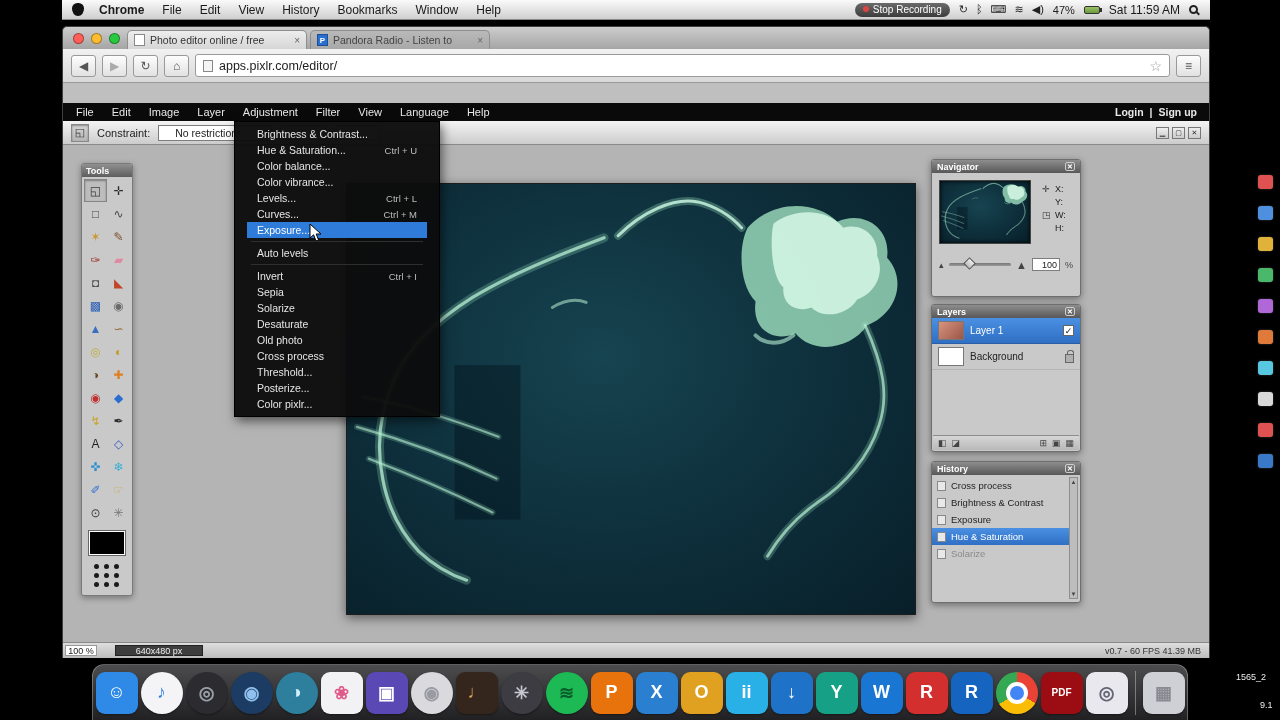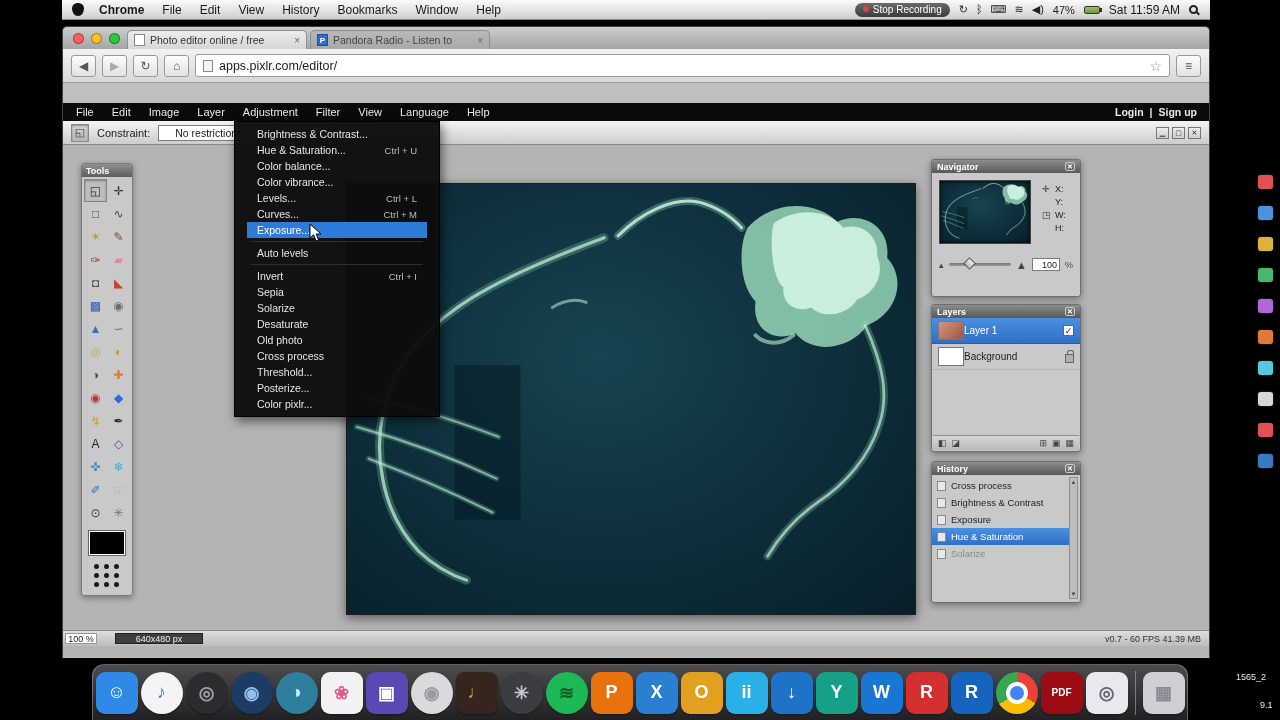--- a/index.html
+++ b/index.html
@@ -80,21 +80,21 @@
   .p-close{margin-left:auto;width:10px;height:9px;border:1px solid #ccc;color:#fff;font-size:7px;line-height:7px;text-align:center;border-radius:2px}
   .nav-thumb{position:absolute;left:7px;top:20px;width:92px;height:64px;border:1px solid #444;box-shadow:inset 0 0 4px #000}
   .nav-thumb svg{width:100%;height:100%;display:block}
   .nav-fields{position:absolute;left:110px;top:22px;font-size:9px;color:#222}
   .nfrow{display:flex;align-items:center;gap:3px;height:13px}
   .nficon{width:10px;color:#333;font-size:9px}
   .nav-zoomrow{position:absolute;left:7px;top:98px;right:7px;display:flex;align-items:center;gap:5px;font-size:9px;color:#444}
   .zoom-track{flex:1;height:3px;background:linear-gradient(#777,#9a9a9a);border-radius:2px;position:relative}
   .zoom-thumb{position:absolute;left:26%;top:-4px;width:9px;height:9px;background:linear-gradient(#eee,#bbb);border:1px solid #555;transform:rotate(45deg)}
   .zoom-box{width:28px;height:13px;background:#fff;border:1px solid #7d7d7d;font-size:9px;text-align:right;padding:0 2px;line-height:12px;color:#222}
-  .layer-row{height:26px;display:flex;align-items:center;padding:0 6px;gap:0;font-size:10px;color:#222;border-bottom:1px solid #b5b5b5}
+  .layer-row{height:26px;display:flex;align-items:center;padding:0 6px;gap:6px;font-size:10px;color:#222;border-bottom:1px solid #b5b5b5}
   .layer-row.sel{background:linear-gradient(#4a90e2,#2f6fc4);color:#fff;border-bottom-color:#2a5fa8}
   .lthumb{width:26px;height:19px;border:1px solid #777;background:#fff;flex:none}
   .lthumb.art{background:linear-gradient(135deg,#d9937d,#9a5648)}
   .lcheck{margin-left:auto;width:11px;height:11px;background:#fff;border:1px solid #666;font-size:9px;line-height:10px;text-align:center;color:#222}
   .llock{margin-left:auto;width:9px;height:9px;background:#b0b0b0;border:1px solid #666;position:relative;margin-top:3px}
   .llock::before{content:"";position:absolute;left:1px;top:-5px;width:5px;height:4px;border:1px solid #666;border-bottom:none;border-radius:3px 3px 0 0}
   .layers-foot{position:absolute;left:1px;right:1px;bottom:1px;height:15px;background:linear-gradient(#d6d6d6,#b9b9b9);border-top:1px solid #8e8e8e;display:flex;align-items:center;gap:5px;padding:0 5px;font-size:9px;color:#444}
   .lf-right{margin-left:auto;display:flex;gap:5px}
   .hist-row{height:17px;display:flex;align-items:center;gap:5px;padding:0 5px;font-size:9.5px;color:#222;margin-right:11px}
   .hist-row.sel{background:linear-gradient(#4a90e2,#2f6fc4);color:#fff}
@@ -106,21 +106,21 @@
   .dropdown{position:absolute;left:171px;top:18px;width:206px;background:rgba(12,12,12,.97);border:1px solid #000;box-shadow:2px 4px 10px rgba(0,0,0,.55);padding:4px 12px;z-index:50}
   .drow{height:16px;display:flex;align-items:center;padding:0 10px;font-size:10.5px;color:#e6e6e6}
   .drow .lbl{flex:1;white-space:nowrap}
   .drow .sc{color:#bdbdbd;font-size:9.5px}
   .drow.sel{background:#2e7bd9;color:#fff}
   .mdiv{height:7px;display:flex;align-items:center;padding:0 4px}
   .mdiv::after{content:"";flex:1;height:1px;background:#2e2e2e}
   .cursor{position:absolute;left:246px;top:120px;z-index:60}
 
   
-  .statusbar{position:absolute;left:0;right:0;bottom:12px;height:16px;background:linear-gradient(#dedede,#bcbcbc);border-top:1px solid #8a8a8a;font-size:9px;color:#222}
+  .statusbar{position:absolute;left:0;right:0;bottom:0;height:16px;background:linear-gradient(#dedede,#bcbcbc);border-top:1px solid #8a8a8a;font-size:9px;color:#222}
   .sb-zoom{position:absolute;left:2px;top:2px;width:32px;height:11px;background:#fff;border:1px solid #999;text-align:center;line-height:10px}
   .sb-dims{position:absolute;left:52px;top:2px;width:88px;height:11px;background:#3d3d3d;color:#eee;border:1px solid #222;text-align:center;line-height:10px}
   .sb-meta{position:absolute;right:8px;top:3px;color:#333}
 
   
   .dock{position:absolute;left:92px;top:664px;width:1096px;height:56px;background:linear-gradient(rgba(235,235,240,.32),rgba(150,150,160,.22));border:1px solid rgba(255,255,255,.28);border-bottom:none;border-radius:12px 12px 0 0;display:flex;align-items:center;justify-content:center;gap:3px;padding:0 6px;z-index:6}
   .dico{width:42px;height:42px;display:flex;align-items:center;justify-content:center;font-weight:bold;font-size:18px;flex:none;box-shadow:0 1px 2px rgba(0,0,0,.4)}
   .dico.tile{border-radius:9px}
   .dico.circle{border-radius:50%}
   .dsep{width:1px;height:44px;background:rgba(255,255,255,.35);margin:0 4px;flex:none}

